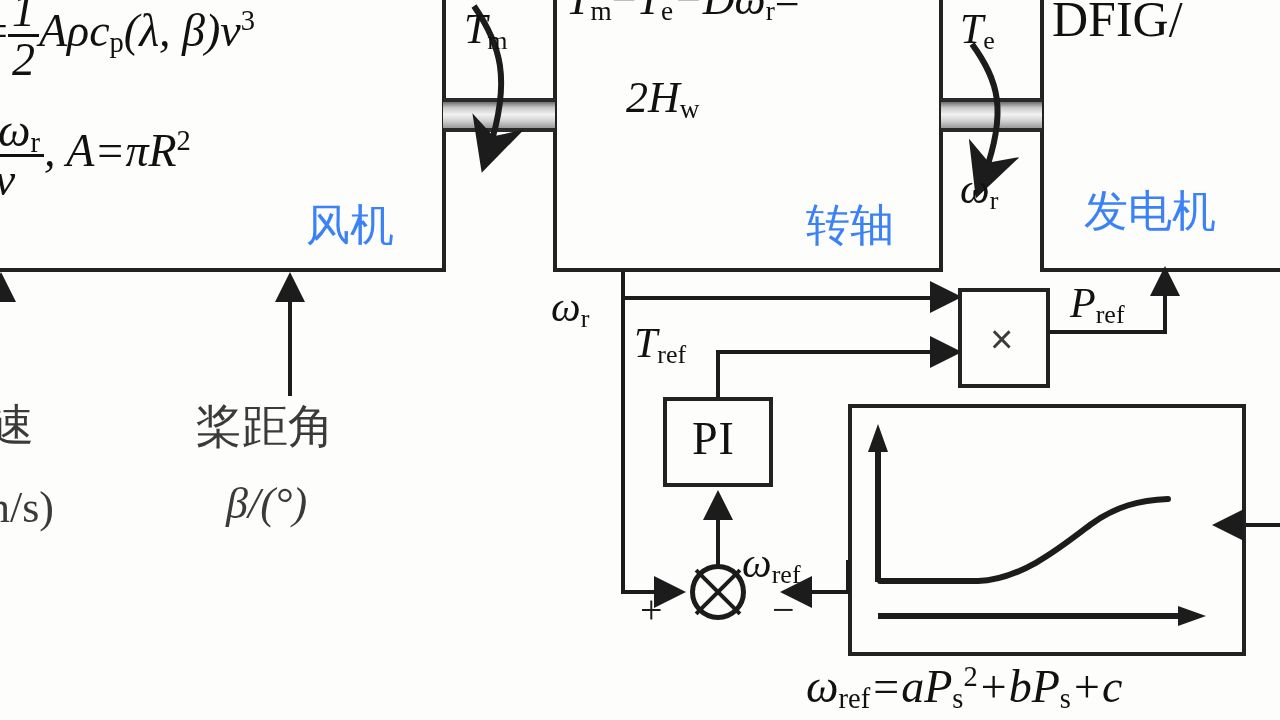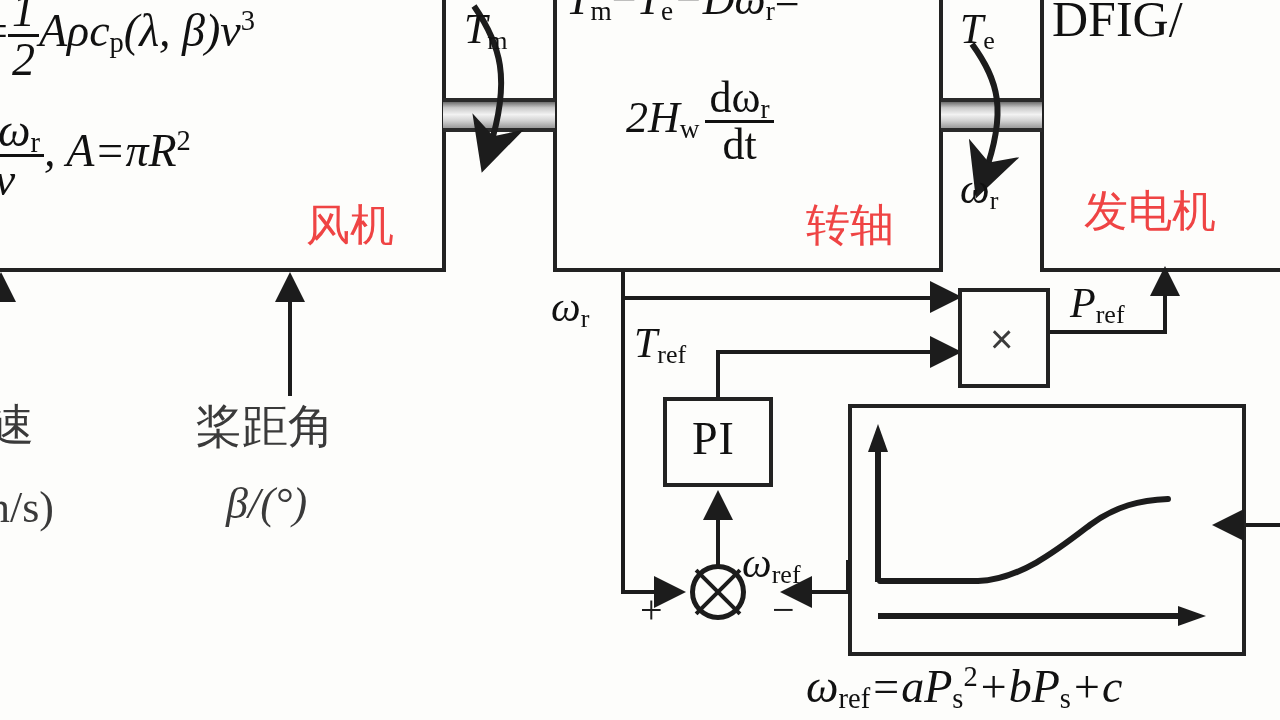--- a/index.html
+++ b/index.html
@@ -21,21 +21,21 @@
   .block {
     position: absolute;
     border: 4px solid #222;
     background: #fdfdfb;
     box-sizing: border-box;
   }
   .blk-label-cn {
     position: absolute;
     font-family: "DejaVu Sans", sans-serif;
     font-size: 44px;
-    color: #ef4444;
+    color: #3b82f6;
     white-space: nowrap;
   }
 
   
   .math {
     font-family: "Liberation Serif", "DejaVu Serif", serif;
     white-space: nowrap;
     line-height: 1;
   }
   .it { font-style: italic; }
@@ -151,21 +151,21 @@
   <div class="blk-label-cn" style="left:306px; top:196px;">风机</div>
 
   <div class="block" style="left:553px; top:-46px; width:390px; height:318px;">
   </div>
 
   <div class="math abs" style="left:566px; top:-22px; font-size:44px;">
     <span class="it">T</span><sub>m</sub><span class="up">−</span><span class="it">T</span><sub>e</sub><span class="it">−D</span><span class="it">ω</span><sub>r</sub><span class="up">=</span>
   </div>
 
   <div class="math abs" style="left:626px; top:52px; font-size:44px;margin-top:24px;">
-    <span class="it">2H</span><sub>w</sub><span class="frac" style="margin-left:6px;"><span class="num"><span class="up">dω</span><sub>r</sub></span><span class="den up">dt</span></span>
+    <span class="it">2H</span><sub>w</sub>
   </div>
 
   <div class="blk-label-cn" style="left:806px; top:196px;">转轴</div>
 
   <div class="block" style="left:1040px; top:-46px; width:300px; height:318px;">
   </div>
 
   <div class="abs" style="left:1052px; top:-10px; font-size:50px; font-family:'Liberation Serif',serif;">DFIG/</div>
   <div class="blk-label-cn" style="left:1084px; top:182px;">发电机</div>
 

